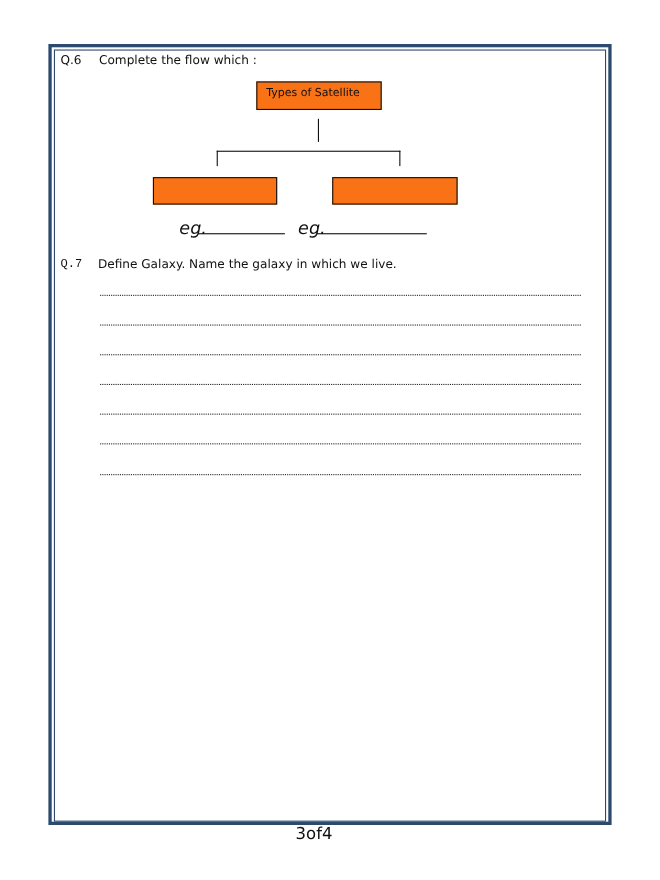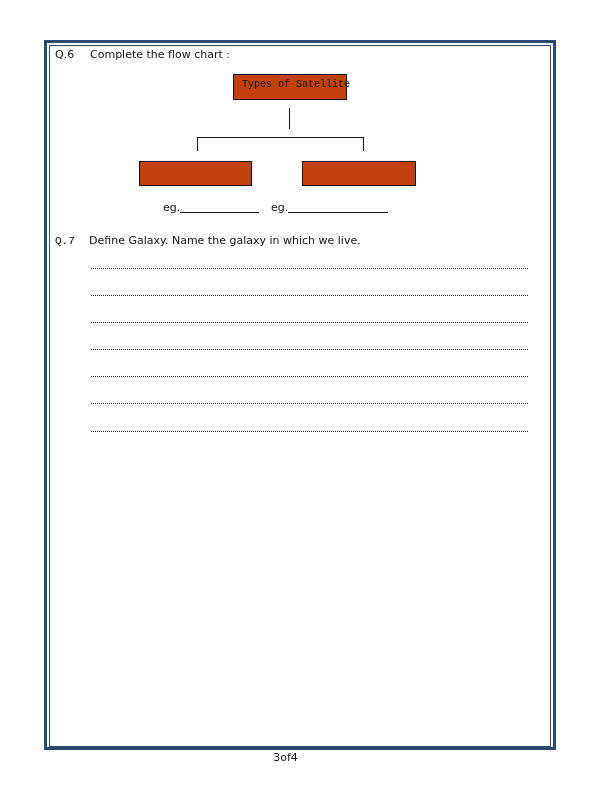--- a/index.html
+++ b/index.html
@@ -13,47 +13,47 @@
     border: 3px solid #2b4a6e;
   }
   .inner-border {
     position: absolute; left: 49px; top: 45px; width: 500px; height: 700px;
     border: 1px solid #2b4a6e;
   }
   .qnum, .qtext {
     position: absolute; font-size: 11px; line-height: 14px; white-space: nowrap;
   }
   .box {
-    position: absolute; border: 1px solid #111; background: #c2410c; box-sizing: border-box; font-family: Liberation Mono, monospace;
+    position: absolute; border: 1px solid #111; background: #f97316; box-sizing: border-box;
   }
   .box-label {
     position: absolute; left: 8px; top: 4px; font-size: 10px; line-height: 12px; white-space: nowrap;
   }
   .line { position: absolute; background: #111; }
-  .eg { position: absolute; font-size: 11px; line-height: 14px; white-space: nowrap; }
+  .eg { position: absolute; font-size: 16px; line-height: 14px; white-space: nowrap; font-style: italic; }
   .eg-blank {
     position: absolute; border-bottom: 1px solid #111; height: 0;
   }
   .dotted {
     position: absolute; left: 91px; width: 437px; height: 0;
     border-bottom: 1.5px dotted #222;
   }
   .footer {
     position: absolute; top: 752px; left: 0; width: 571px; text-align: center;
-    font-size: 11px; line-height: 12px;
+    font-size: 15px; line-height: 12px;
   }
 </style>
 </head>
 <body>
 
 <div class="outer-border"></div>
 <div class="inner-border"></div>
 
 <span class="qnum" style="left:55px; top:48px;">Q.6</span>
-<span class="qtext" style="left:90px; top:48px;">Complete the flow chart :</span>
+<span class="qtext" style="left:90px; top:48px;">Complete the flow which :</span>
 
 <div>
   <div class="box" style="left:233px; top:74px; width:114px; height:26px;">
     <span class="box-label">Types of Satellite</span>
   </div>
   <div class="line" style="left:289px; top:108px; width:1px; height:21px;"></div>
   <div class="line" style="left:197px; top:137px; width:167px; height:1px;"></div>
   <div class="line" style="left:197px; top:137px; width:1px; height:14px;"></div>
   <div class="line" style="left:363px; top:137px; width:1px; height:14px;"></div>
 

